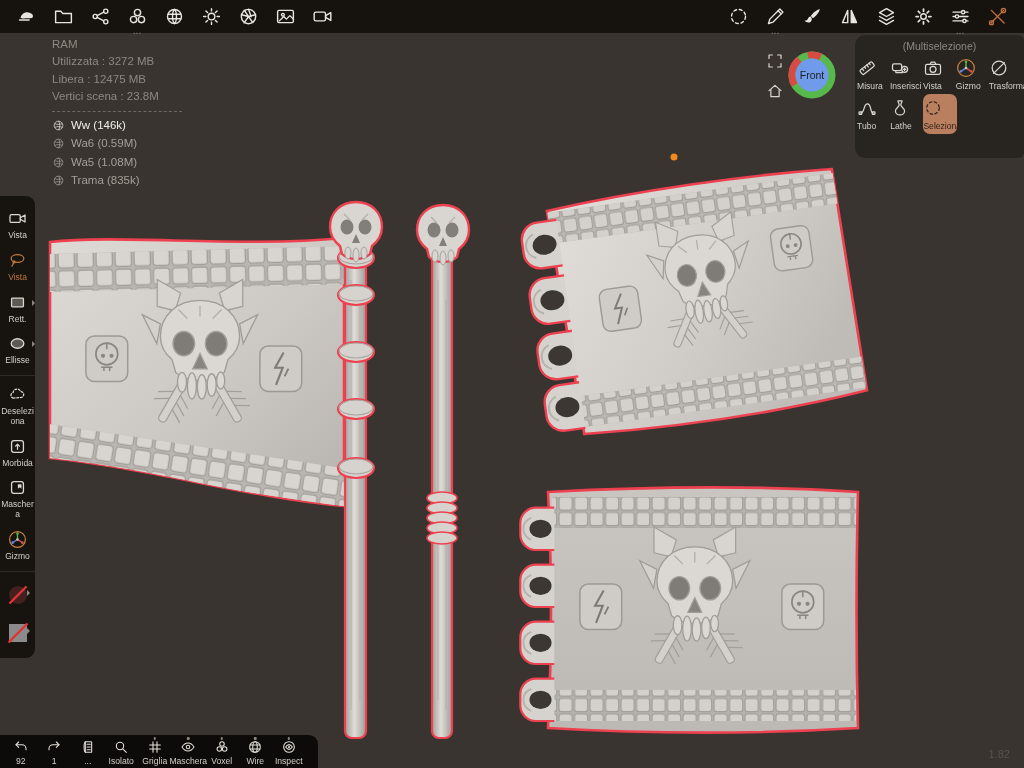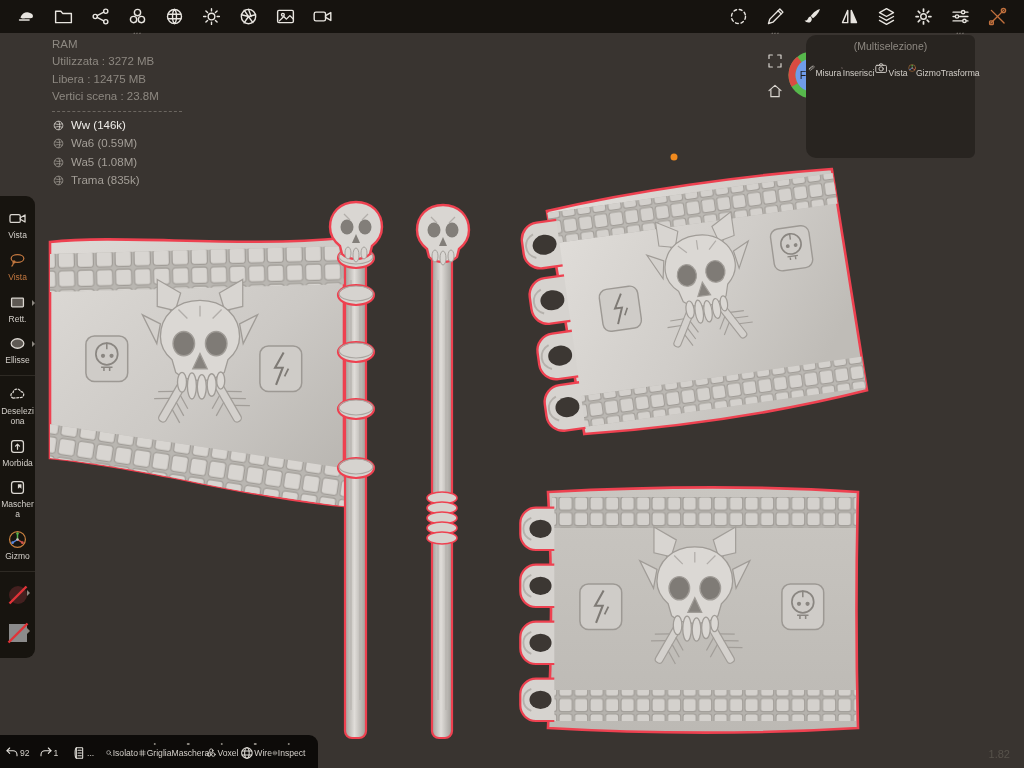--- a/index.html
+++ b/index.html
@@ -20,25 +20,25 @@
   .obj-row{display:flex;align-items:center;gap:6px;color:#a49f98;margin:1px 0;cursor:pointer}
   .obj-row svg{width:13px;height:13px;stroke:#9b968f;fill:none;stroke-width:1.5}
   .obj-row.active{color:#efede9;font-weight:normal}
   .obj-row.active svg{stroke:#d8d4ce}
   
   .viewfs{position:absolute;left:766px;top:52px;z-index:4;cursor:pointer}
   .viewhome{position:absolute;left:766px;top:82px;z-index:4;cursor:pointer}
   .viewfs svg,.viewhome svg{width:18px;height:18px;stroke:#d9d5cf;fill:none;stroke-width:1.6;stroke-linecap:round;stroke-linejoin:round}
   .navball{position:absolute;left:786px;top:49px;z-index:4;cursor:pointer}
   
-  .mpanel{position:absolute;left:806px;top:35px;width:169px;height:123px;background:#282419;
+  .mpanel{position:absolute;left:855px;top:35px;width:169px;height:123px;background:#282419;
           background:#282420;border-radius:10px 6px 6px 10px;z-index:6;padding-top:5px;box-sizing:border-box}
   .mtitle{font-size:10.5px;color:#8d8881;text-align:center;margin-bottom:2px}
   .mrow{display:flex;padding:0 2px}
-  .mtool{width:33.2px;display:flex;flex-direction:row;align-items:flex-end;padding:4px 0 3px;
+  .mtool{width:33.2px;display:flex;flex-direction:column;align-items:flex-start;padding:4px 0 3px;
          border-radius:7px;cursor:pointer}
   .mtool svg{width:20px;height:20px;stroke:#dcd8d2;fill:none;stroke-width:1.5;stroke-linecap:round;stroke-linejoin:round}
   .mlabel{font-size:8.6px;color:#d3cfc9;margin-top:3px;white-space:nowrap}
   .mtool.selected{background:#b97f5e}
   .mtool.selected svg{stroke:#32241a}
   .mtool.selected .mlabel{color:#32241a}
   
   .sidebar{position:absolute;left:0;top:196px;width:35px;background:#17140f;border-radius:0 9px 9px 0;
            padding:8px 0 6px;z-index:6;display:flex;flex-direction:column;align-items:center}
   .stool{display:flex;flex-direction:column;align-items:center;margin:5px 0;position:relative;width:100%;cursor:pointer}
@@ -47,21 +47,21 @@
   .stool.active svg{stroke:#c1773f}
   .stool.active .slabel{color:#c1773f}
   .sdiv{width:100%;height:1px;background:#2e2a24;margin:4px 0}
   .sarrow{position:absolute;right:0px;top:7px;width:0;height:0;border-left:3.5px solid #8d8881;
           border-top:3.5px solid transparent;border-bottom:3.5px solid transparent}
   .swatch{margin:7px 0;position:relative;cursor:pointer}
   .swatch svg{width:24px;height:24px}
   
   .bottombar{position:absolute;left:0;bottom:0;height:33px;width:310px;background:#0d0b09;
              border-radius:0 9px 0 0;display:flex;align-items:center;padding:0 4px;z-index:6}
-  .bbi{width:33.5px;display:flex;flex-direction:row;align-items:center;position:relative;cursor:pointer;padding-top:2px}
+  .bbi{width:33.5px;display:flex;flex-direction:column;align-items:center;position:relative;cursor:pointer;padding-top:2px}
   .bbi svg{width:16px;height:16px;stroke:#e4e1db;fill:none;stroke-width:1.6;stroke-linecap:round;stroke-linejoin:round}
   .blabel{font-size:8.6px;color:#d3cfc9;margin-top:1px;white-space:nowrap}
   .bdot{position:absolute;top:0px;left:50%;transform:translateX(-50%);width:2.5px;height:2.5px;border-radius:50%;background:#8d8881}
   .scale{position:absolute;right:14px;bottom:8px;font-size:11px;color:#57524b;z-index:4}
   .canvas{position:absolute;left:0;top:0;z-index:1}
 </style>
 </head>
 <body>
 
 <svg class="canvas" width="1024" height="768" viewBox="0 0 1024 768">
@@ -466,20 +466,42 @@
       <span class="mlabel">Gizmo</span>
     </div>
     <div class="mtool">
       <svg viewBox="0 0 24 24">
           <circle cx="12" cy="12" r="8.2"></circle>
           <path d="M5.5 18.5l13-13"></path>
         </svg>
       <span class="mlabel">Trasforma</span>
     </div>
   </div>
+  <div class="mrow">
+    <div class="mtool">
+      <svg viewBox="0 0 24 24">
+          <path d="M4.5 18c5 0 3-11 8-11s3 11 7 11"></path>
+          <rect x="2.5" y="16.5" width="3.2" height="3.2" rx=".6"></rect>
+          <rect x="18.3" y="16.5" width="3.2" height="3.2" rx=".6"></rect>
+        </svg>
+      <span class="mlabel">Tubo</span>
+    </div>
+    <div class="mtool">
+      <svg viewBox="0 0 24 24">
+          <path d="M9.5 3.5h5c-.5 2.5-1.5 3-1.5 5 0 2.5 4.5 3.5 4.5 7a5.5 4.8 0 0 1-11 0c0-3.5 4.5-4.5 4.5-7 0-2-1-2.5-1.5-5z"></path>
+        </svg>
+      <span class="mlabel">Lathe</span>
+    </div>
+    <div class="mtool selected">
+      <svg viewBox="0 0 24 24">
+          <circle cx="12" cy="12" r="7.5" stroke-dasharray="3 3"></circle>
+        </svg>
+      <span class="mlabel">Seleziona</span>
+    </div>
+  </div>
 </div>
 
 <div class="sidebar">
   <div class="stool">
     <svg viewBox="0 0 24 24">
         <rect x="2.5" y="7" width="13" height="10" rx="2"></rect>
         <path d="M15.5 11l6-3.5v9l-6-3.5z"></path>
       </svg>
     <span class="slabel">Vista</span>
   </div>

